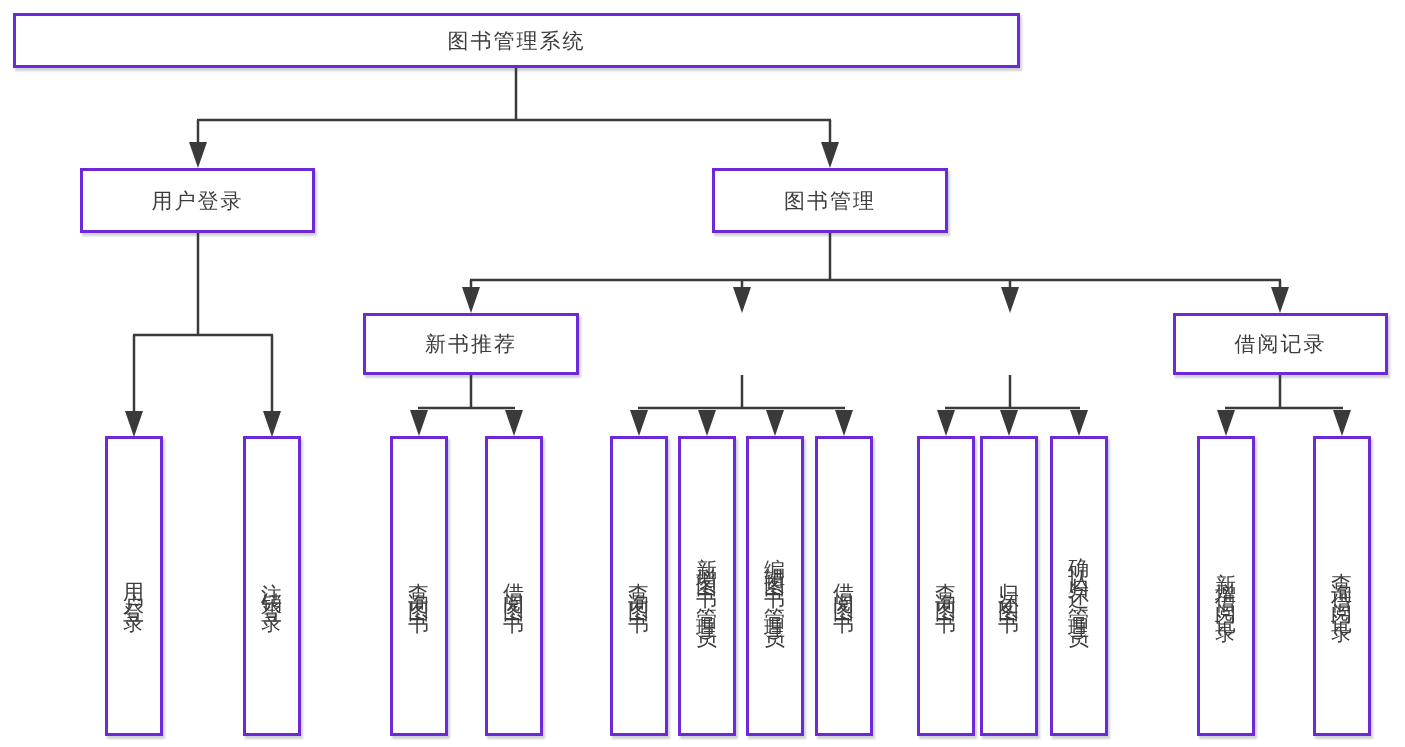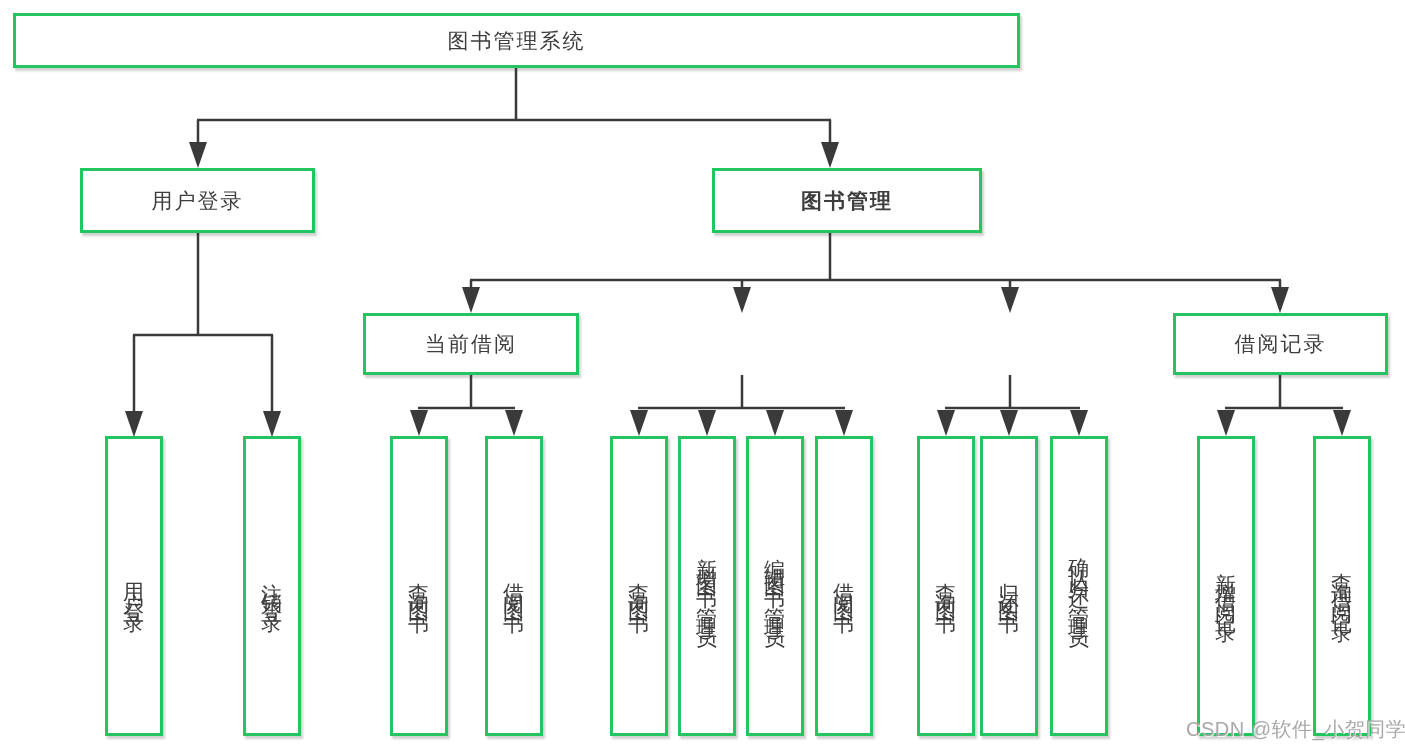--- a/index.html
+++ b/index.html
@@ -11,21 +11,21 @@
   #canvas {
     position: relative;
     width: 1405px;
     height: 747px;
     background: #ffffff;
     overflow: hidden;
   }
   .box {
     position: absolute;
     background: #ffffff;
-    border: 3px solid #22c55e;
+    border: 3px solid #6d28d9;
     box-sizing: border-box;
     box-shadow: 2px 3px 2px rgba(90,90,90,0.28);
     display: flex;
     align-items: center;
     justify-content: center;
     z-index: 2;
   }
   .hlabel {
     font-size: 21px;
     letter-spacing: 2px;
@@ -116,26 +116,26 @@
     </g>
   </svg>
 
   <div class="box" style="left:13px; top:13px; width:1007px; height:55px;">
     <span class="hlabel">图书管理系统</span>
   </div>
 
   <div class="box" style="left:80px; top:168px; width:235px; height:65px;">
     <span class="hlabel">用户登录</span>
   </div>
-  <div class="box" style="left:712px; top:168px; width:270px; height:65px;font-weight:bold;">
+  <div class="box" style="left:712px; top:168px; width:236px; height:65px;">
     <span class="hlabel">图书管理</span>
   </div>
 
   <div class="box" style="left:363px; top:313px; width:216px; height:62px;">
-    <span class="hlabel">当前借阅</span>
+    <span class="hlabel">新书推荐</span>
   </div>
   <div class="box" style="left:1173px; top:313px; width:215px; height:62px;">
     <span class="hlabel">借阅记录</span>
   </div>
 
   <div class="box" style="left:105px; top:436px; width:58px; height:300px;">
     <span class="vlabel">用户登录</span>
   </div>
   <div class="box" style="left:243px; top:436px; width:58px; height:300px;">
     <span class="vlabel">注销登录</span>
@@ -171,15 +171,14 @@
     <span class="vlabel">确认归还（管理员）</span>
   </div>
 
   <div class="box" style="left:1197px; top:436px; width:58px; height:300px;">
     <span class="vlabel">新增借阅记录</span>
   </div>
   <div class="box" style="left:1313px; top:436px; width:58px; height:300px;">
     <span class="vlabel">查询借阅记录</span>
   </div>
 
-  <div id="watermark">CSDN @软件_小贺同学</div>
 
 </div>
 
 </body></html>

